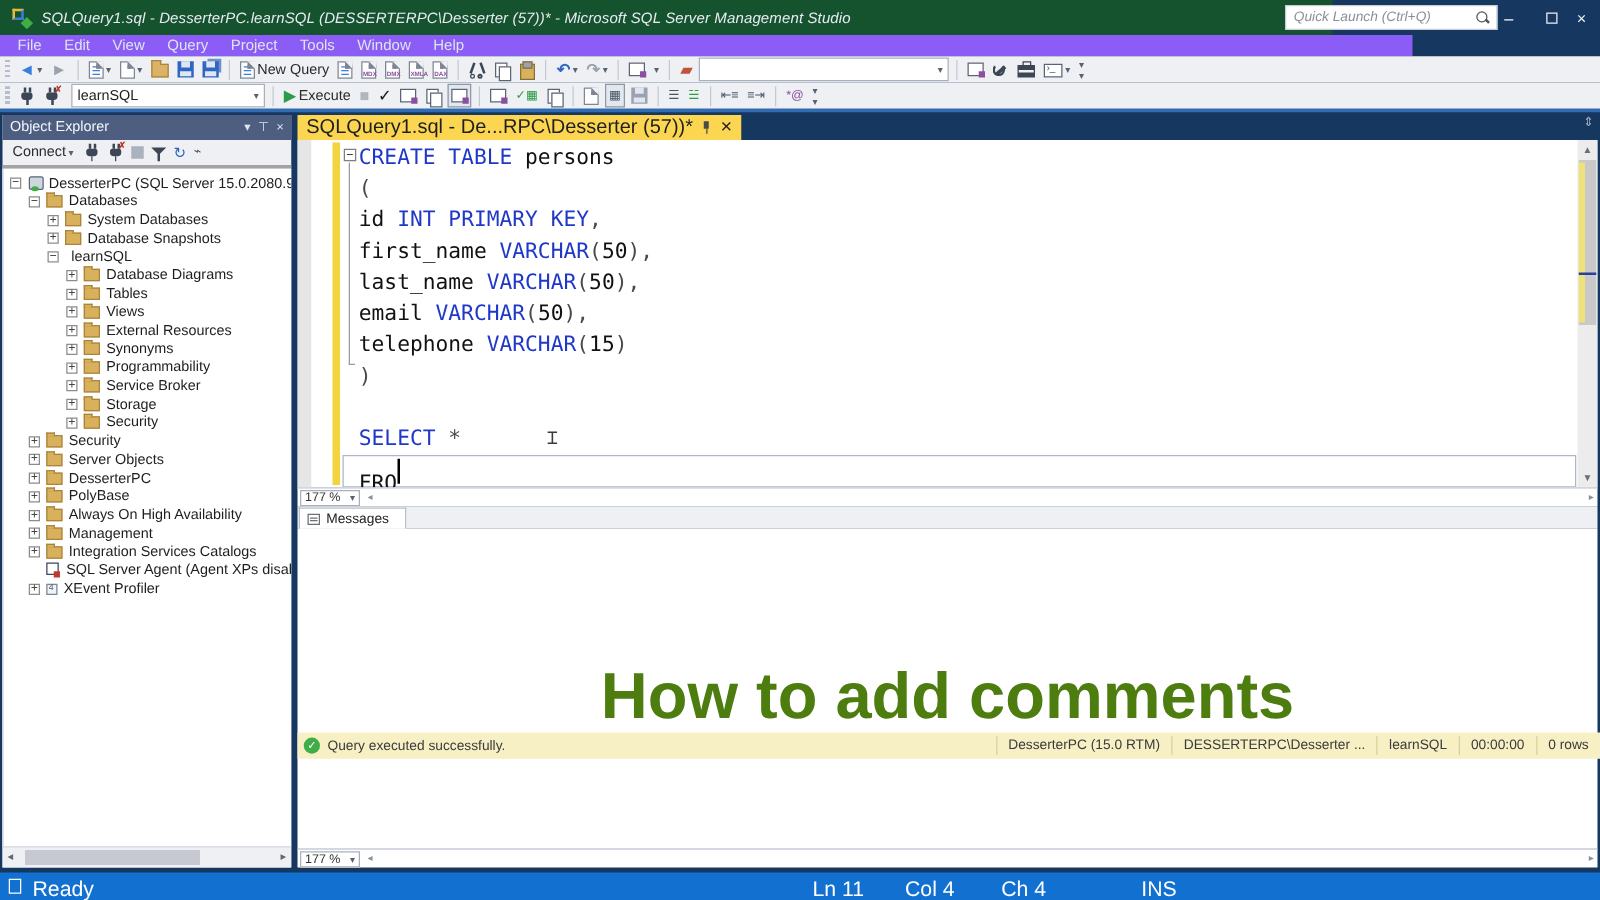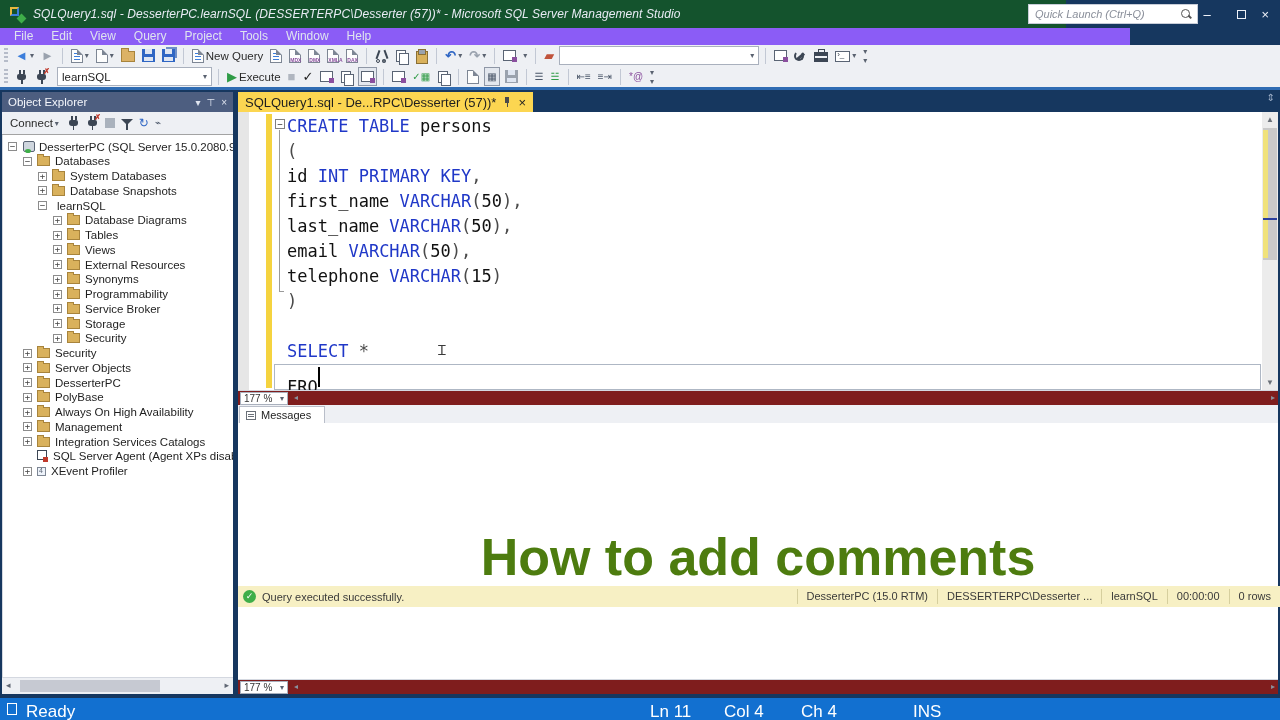--- a/index.html
+++ b/index.html
@@ -86,21 +86,21 @@
   
   #main { position:absolute; left:0; top:90px; width:1280px; height:608px; background:#16375f; }
   
   #object-explorer { position:absolute; left:2px; top:2px; width:231px; height:602px;
     background:#eef0f4; display:flex; flex-direction:column; }
   #oe-header { height:20px; background:#4d5e80; color:#f4f6fb; display:flex; align-items:center;
     font-size:11.5px; padding:0 6px; gap:6px; }
   #oe-header .sp { flex:1; }
   #oe-header .hic { color:#dfe4ef; font-size:10px; }
   #oe-toolbar { height:23px; display:flex; align-items:center; gap:6px; padding:0 6px;
-    border-bottom:1px solid #a3a3a3; }
+    border-bottom:3px solid #a3a3a3; }
   #oe-toolbar .tlabel{ font-size:11.5px; }
   #oe-tree { flex:1; background:#ffffff; position:relative; overflow:hidden;
     font-size:11.5px; color:#1e1e1e; border-left:1px solid #d4d8e0; }
   .tree-row { position:absolute; left:0; height:15px; display:flex; align-items:center;
     white-space:nowrap; }
   .expander { width:9px; height:9px; border:1px solid #8c8c8c; background:#fff;
     font-size:9px; line-height:7px; text-align:center; color:#444; margin-right:5px; flex:none;
     font-family:"DejaVu Sans Mono", monospace; }
   .exp-spacer { width:14px; flex:none; }
   .ticon { margin-right:5px; flex:none; }
@@ -114,21 +114,21 @@
   .t-agent::after{content:"";position:absolute;right:0;bottom:0;width:5px;height:5px;background:#c0392b;}
   .t-xevent{ width:9px;height:9px;border:1px solid #7d8694;background:#eef3fa;position:relative;}
   .t-xevent::after{content:"4";position:absolute;left:1px;top:-1px;font-size:7px;color:#5a6474;}
   #oe-hscroll { height:17px; background:#eef0f4; position:relative; border-top:1px solid #d4d8e0;}
   #oe-hscroll .arr { position:absolute; top:2px; font-size:9px; color:#606774; }
   #oe-hscroll .thumb { position:absolute; left:18px; top:2px; width:140px; height:12px; background:#c6c9d2; }
   
   #editor-col { position:absolute; left:238px; top:2px; width:1040px; height:602px;
     display:flex; flex-direction:column; }
   #tabstrip { height:20px; display:flex; }
-  #doc-tab { background:#fcd651; color:#1f1f1f; font-size:13px; display:flex; align-items:center;
+  #doc-tab { background:#fcd651; color:#1f1f1f; font-size:16px; display:flex; align-items:center;
     padding:0 7px; gap:7px; }
   #doc-tab .pin { width:8px; height:10px; position:relative; }
   #doc-tab .pin::before{content:"";position:absolute;left:2px;top:0;width:4px;height:6px;background:#4a4a4a;}
   #doc-tab .pin::after{content:"";position:absolute;left:3.5px;top:6px;width:1px;height:4px;background:#4a4a4a;}
   #tabstrip .splitgrip{ margin-left:auto; color:#9fb0c8; font-size:10px; padding-right:3px; }
   #code-area { height:278px; background:#ffffff; position:relative; overflow:hidden; }
   #indicator-margin { position:absolute; left:0; top:0; width:11px; height:100%; background:#e6e6e6; }
   #track-changes { position:absolute; left:28px; top:2px; width:6px; height:274px; background:#f5d33f; }
   #collapse-box { position:absolute; left:37px; top:7px; width:10px; height:10px; border:1px solid #808080;
     background:#fff; font-size:9px; line-height:8px; text-align:center; color:#333;
@@ -141,21 +141,21 @@
   #current-line-box { position:absolute; left:36px; right:17px; top:252px; height:26px;
     border:1px solid #aeb7c4; }
   #caret { position:absolute; left:80px; top:255px; width:1.5px; height:20px; background:#000; }
   #mouse-ibeam { position:absolute; left:200px; top:228px; font-family:"DejaVu Serif", serif;
     font-size:14px; color:#3a3a3a; }
   #v-scroll { position:absolute; right:0; top:0; width:16px; height:100%; background:#ececec; }
   #v-scroll .arr { position:absolute; left:0; width:16px; text-align:center; font-size:8px; color:#6a7078; }
   #v-scroll .thumb { position:absolute; left:1px; top:16px; width:14px; height:132px; background:#c9c9c9; }
   #v-scroll .anno { position:absolute; left:1px; top:18px; width:5px; height:128px; background:#f0e27b; }
   #v-scroll .cursor-mark { position:absolute; left:1px; top:106px; width:14px; height:2px; background:#2a3f9d; }
-  .pane-bottom { height:15px; background:#7f1d1d; position:relative; border-top:1px solid #d4d8e0; }
+  .pane-bottom { height:15px; background:#ffffff; position:relative; border-top:1px solid #d4d8e0; }
   .zoom-combo { position:absolute; left:2px; top:1px; width:48px; height:13px; background:#fff;
     border:1px solid #a9b0bd; font-size:10px; color:#333; display:flex; align-items:center;
     justify-content:space-between; padding:0 3px; }
   .pane-bottom .arrL { position:absolute; left:56px; top:2px; font-size:8px; color:#8a909c; }
   .pane-bottom .arrR { position:absolute; right:3px; top:2px; font-size:8px; color:#8a909c; }
   #msg-tabstrip { height:18px; background:#eef0f4; display:flex; align-items:flex-end; }
   #messages-tab { width:86px; height:17px; background:#ffffff; border:1px solid #b9bec9; border-bottom:none;
     display:flex; align-items:center; gap:5px; font-size:11px; color:#222; padding:0 6px; margin-left:1px; }
   .msg-icon { width:10px; height:9px; border:1px solid #6a7078; background:#fff; position:relative; }
   .msg-icon::after{content:"";position:absolute;left:1px;top:2px;width:6px;height:1px;background:#6a7078;box-shadow:0 2px 0 #6a7078;}

